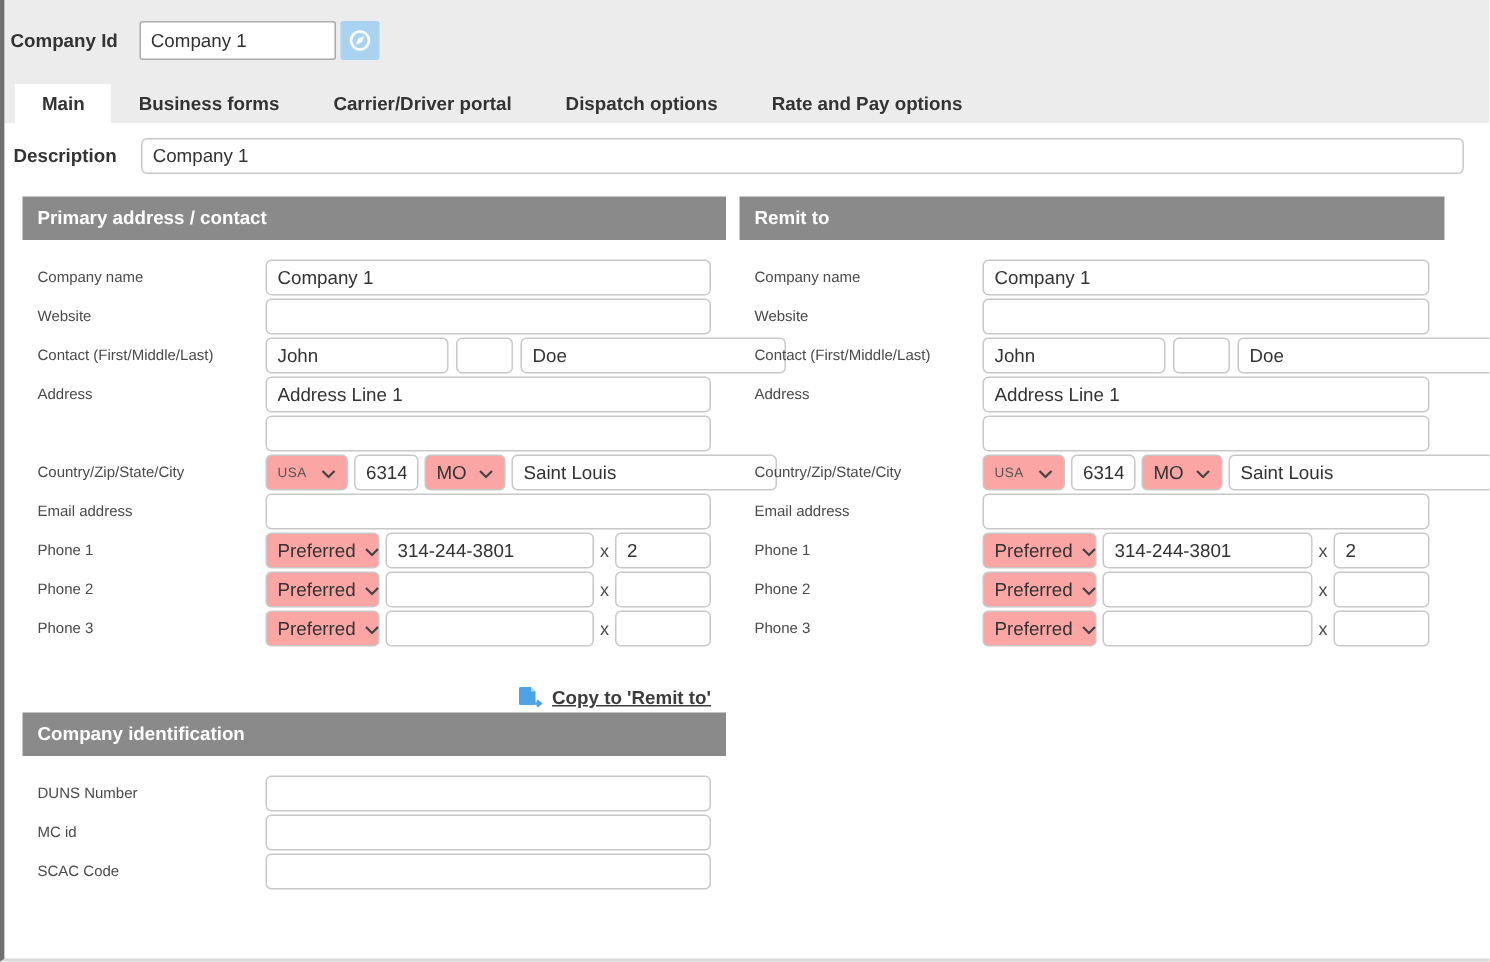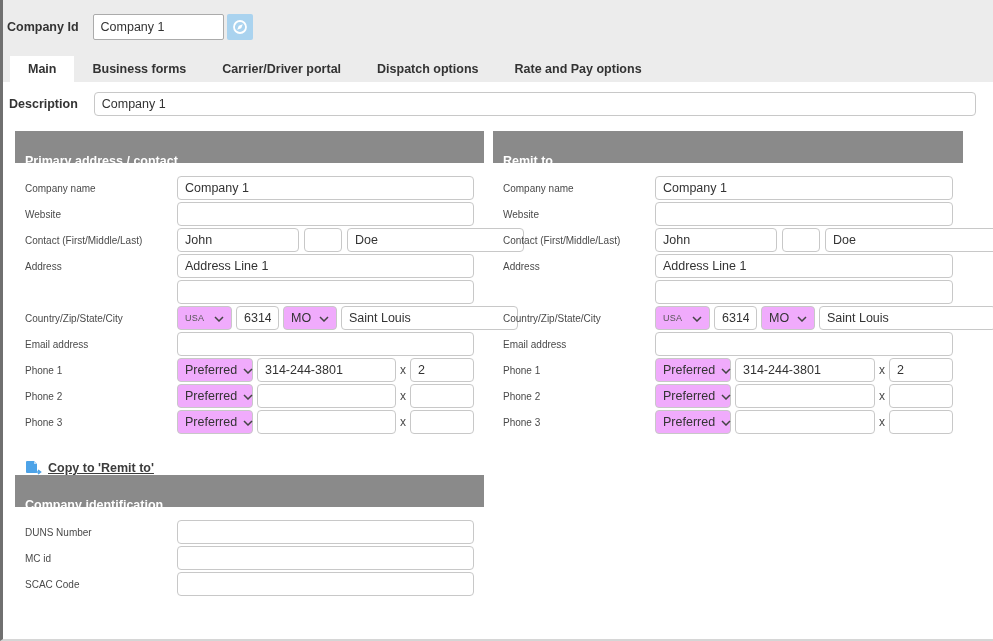--- a/index.html
+++ b/index.html
@@ -56,55 +56,55 @@
     width: 882px; height: 24px;
     border: 1px solid #c8c8c8; border-radius: 4px;
     font-size: 12.5px; color: #333; padding: 0 7px;
     font-family: "Liberation Sans", sans-serif;
   }
   
   .panel { position: absolute; top: 49px; }
   .panel-left  { left: 12px;  width: 469px; }
   .panel-right { left: 490px; width: 470px; }
   .panel-header {
-    height: 29px; line-height: 29px; padding: 16px 10px;
+    height: 29px; line-height: 29px; padding: 0 10px;
     background: #8a8a8a; color: #ffffff;
     font-size: 12.5px; font-weight: bold;
   }
   .panel-body { padding: 13px 10px 0 10px; }
   .frow { display: flex; align-items: center; margin-bottom: 2px; height: 24px; }
   .flabel { width: 152px; flex: 0 0 152px; font-size: 10px; color: #4a4a4a; }
   .fields { flex: 1; display: flex; align-items: center; }
   .tbx {
     height: 24px; border: 1px solid #c8c8c8; border-radius: 4px;
     font-size: 12.5px; color: #333; padding: 0 7px; background: #fff;
     font-family: "Liberation Sans", sans-serif; min-width: 0;
   }
   .grow { flex: 1; }
   .selbox {
-    height: 24px; border: 1px solid #c8c8c8; border-radius: 4px; background: #f0abfc;
+    height: 24px; border: 1px solid #c8c8c8; border-radius: 4px; background: #fca5a5;
     display: flex; align-items: center; justify-content: space-between;
     padding: 0 7px; font-size: 12.5px; color: #333; cursor: pointer; flex: 0 0 auto;
   }
   .selbox .sv { margin-left: 6px; flex: 0 0 auto; }
   .sel-country { width: 55px; }
   .sel-country .selval { font-size: 9px; letter-spacing: .3px; color: #555; }
   .sel-state { width: 54px; }
   .sel-phone { width: 76px; }
   .w-first { width: 122px; margin-right: 5px; }
   .w-mid   { width: 38px;  margin-right: 5px; }
   .w-zip   { width: 43px;  margin: 0 4px; }
   .w-city  { margin-left: 4px; }
   .w-phone { width: 122px; margin-left: 4px; }
   .xsep { font-size: 12px; color: #4a4a4a; margin: 0 4px; }
   .w-ext { width: 64px; }
   
   .copy-row {
     margin-top: 24px; height: 20px;
-    display: flex; align-items: center; justify-content: flex-start;
+    display: flex; align-items: center; justify-content: flex-end;
     padding-right: 0;
   }
   .copy-link {
     display: flex; align-items: center; gap: 6px;
     font-size: 12.5px; font-weight: bold; color: #3c3c3c;
     text-decoration: none; cursor: pointer;
   }
   .copy-link .lnk { text-decoration: underline; }
   
   .panel-ident { position: absolute; top: 393px; left: 12px; width: 469px; }

